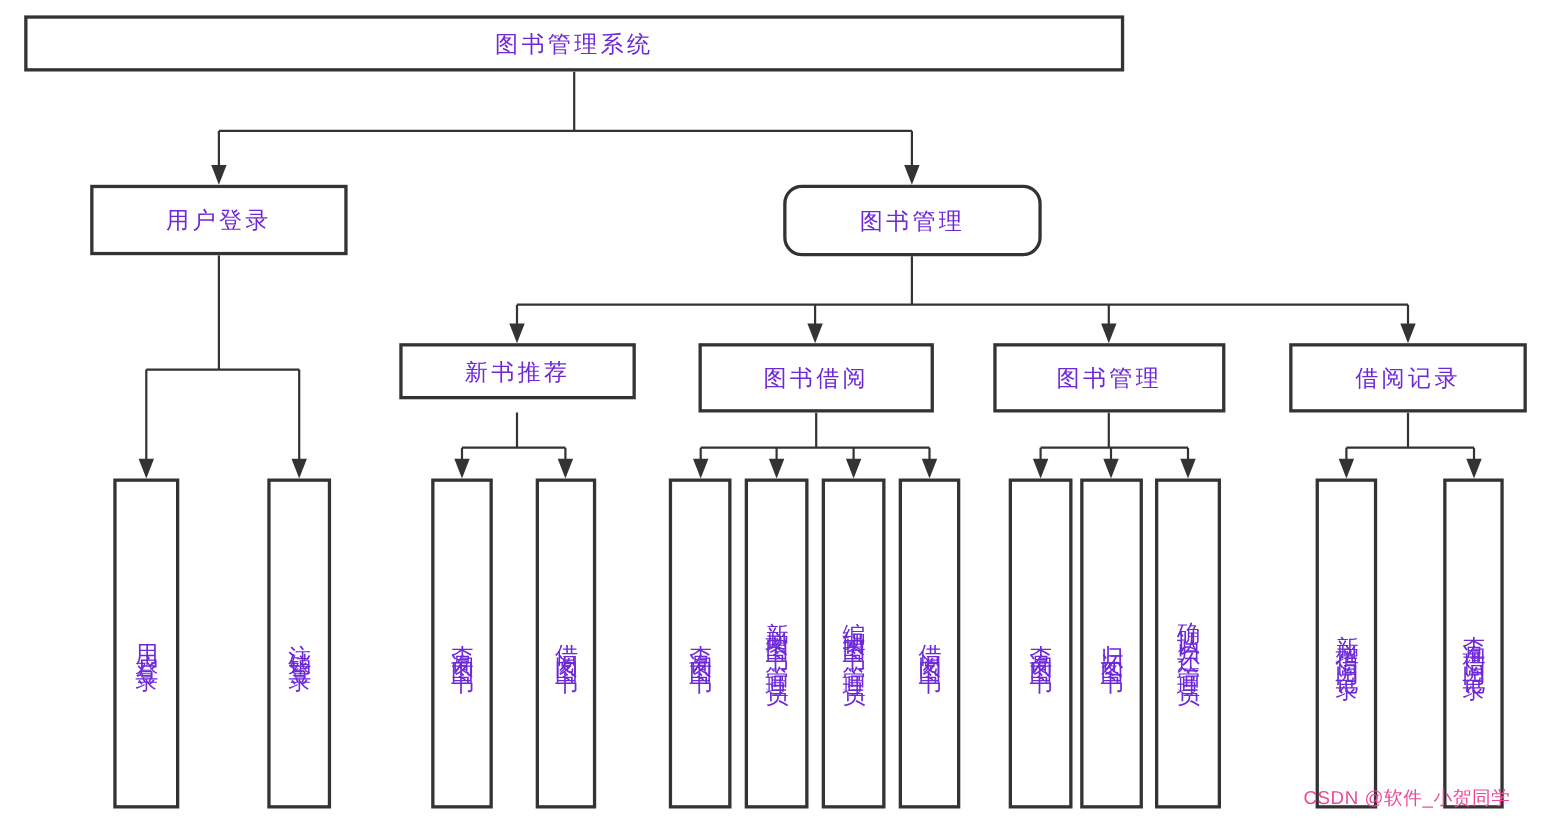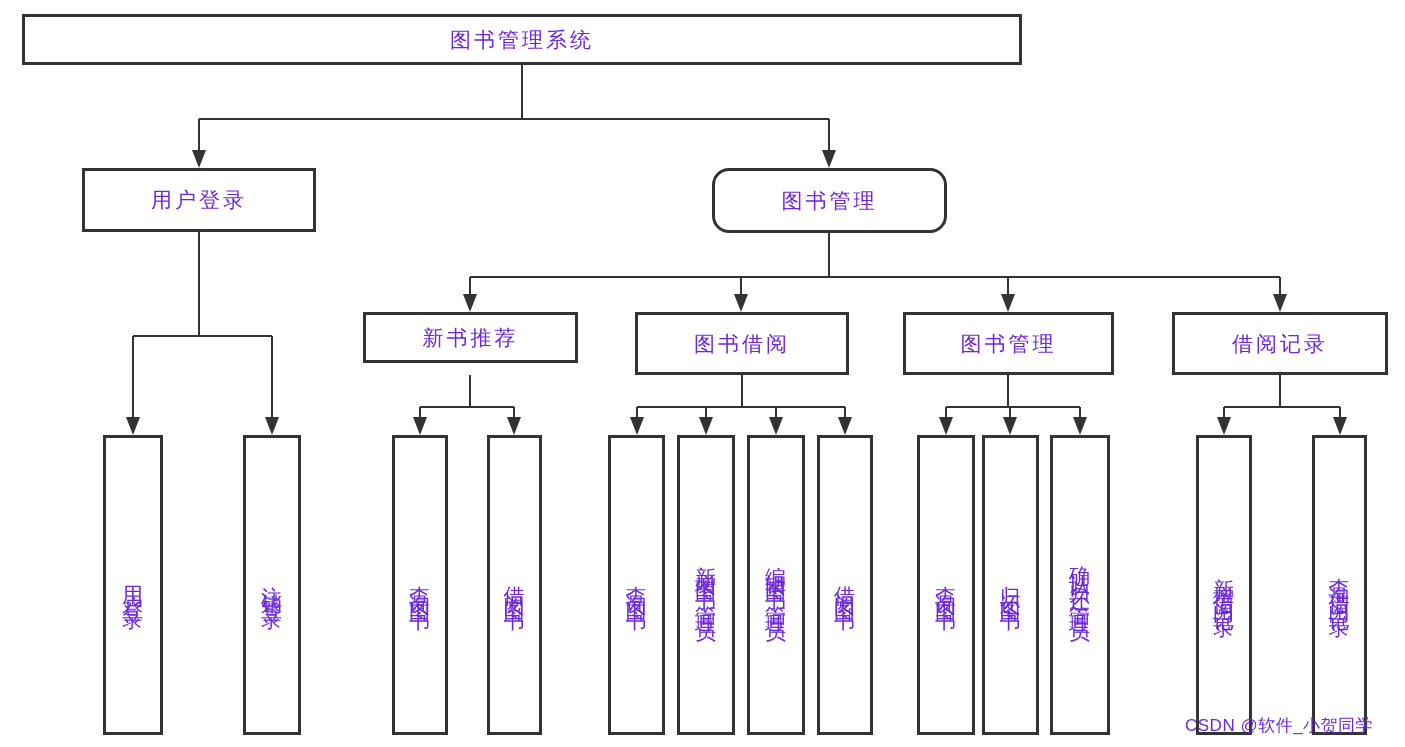--- a/index.html
+++ b/index.html
@@ -39,21 +39,21 @@
     letter-spacing: 8px;
     line-height: 1;
     white-space: nowrap;
   }
   .watermark {
     position: absolute;
     left: 1185px;
     top: 714px;
     font-size: 17px;
     letter-spacing: 0.5px;
-    color: #6d28d9;
+    color: #ec4899;
     white-space: nowrap;
     z-index: 5;
   }
 </style>
 </head>
 <body>
 
 <div class="stage">
 
   <svg class="connectors" viewBox="0 0 1405 747" xmlns="http://www.w3.org/2000/svg">

